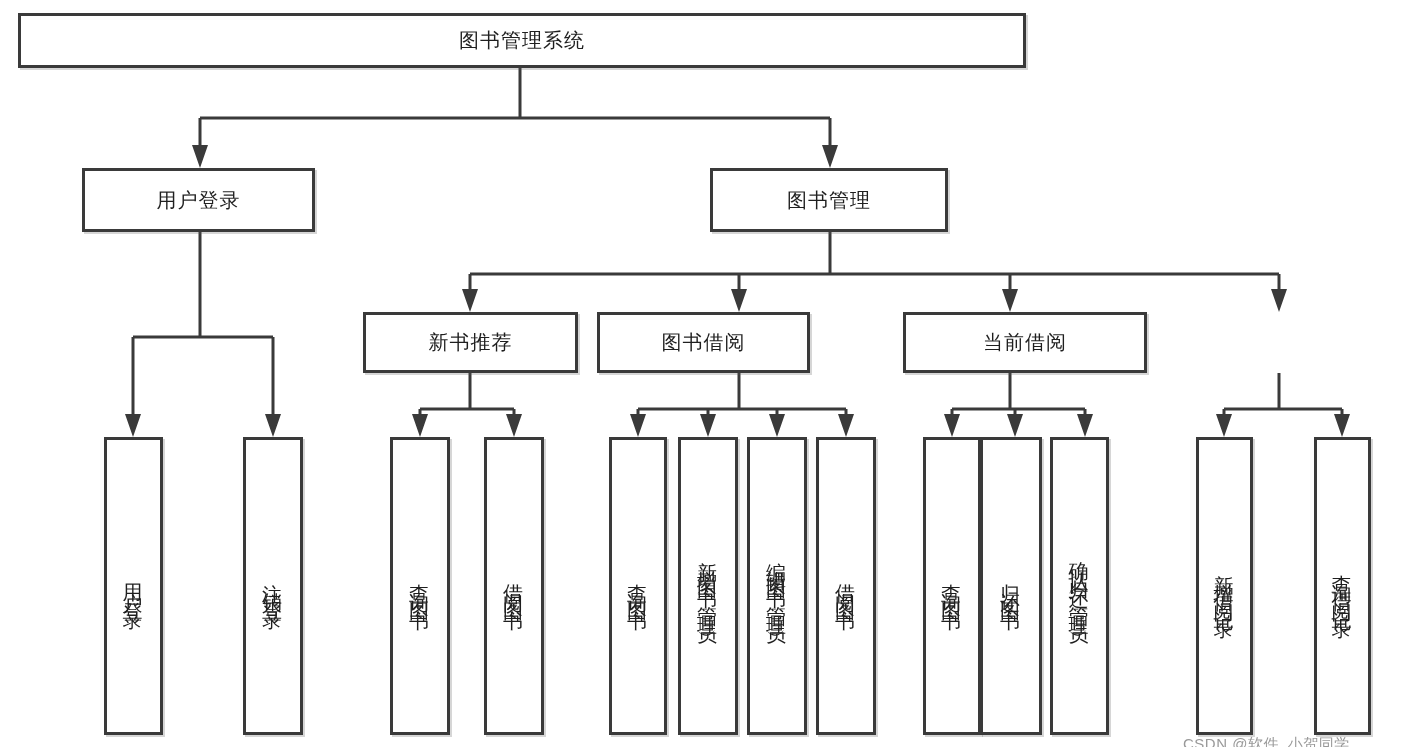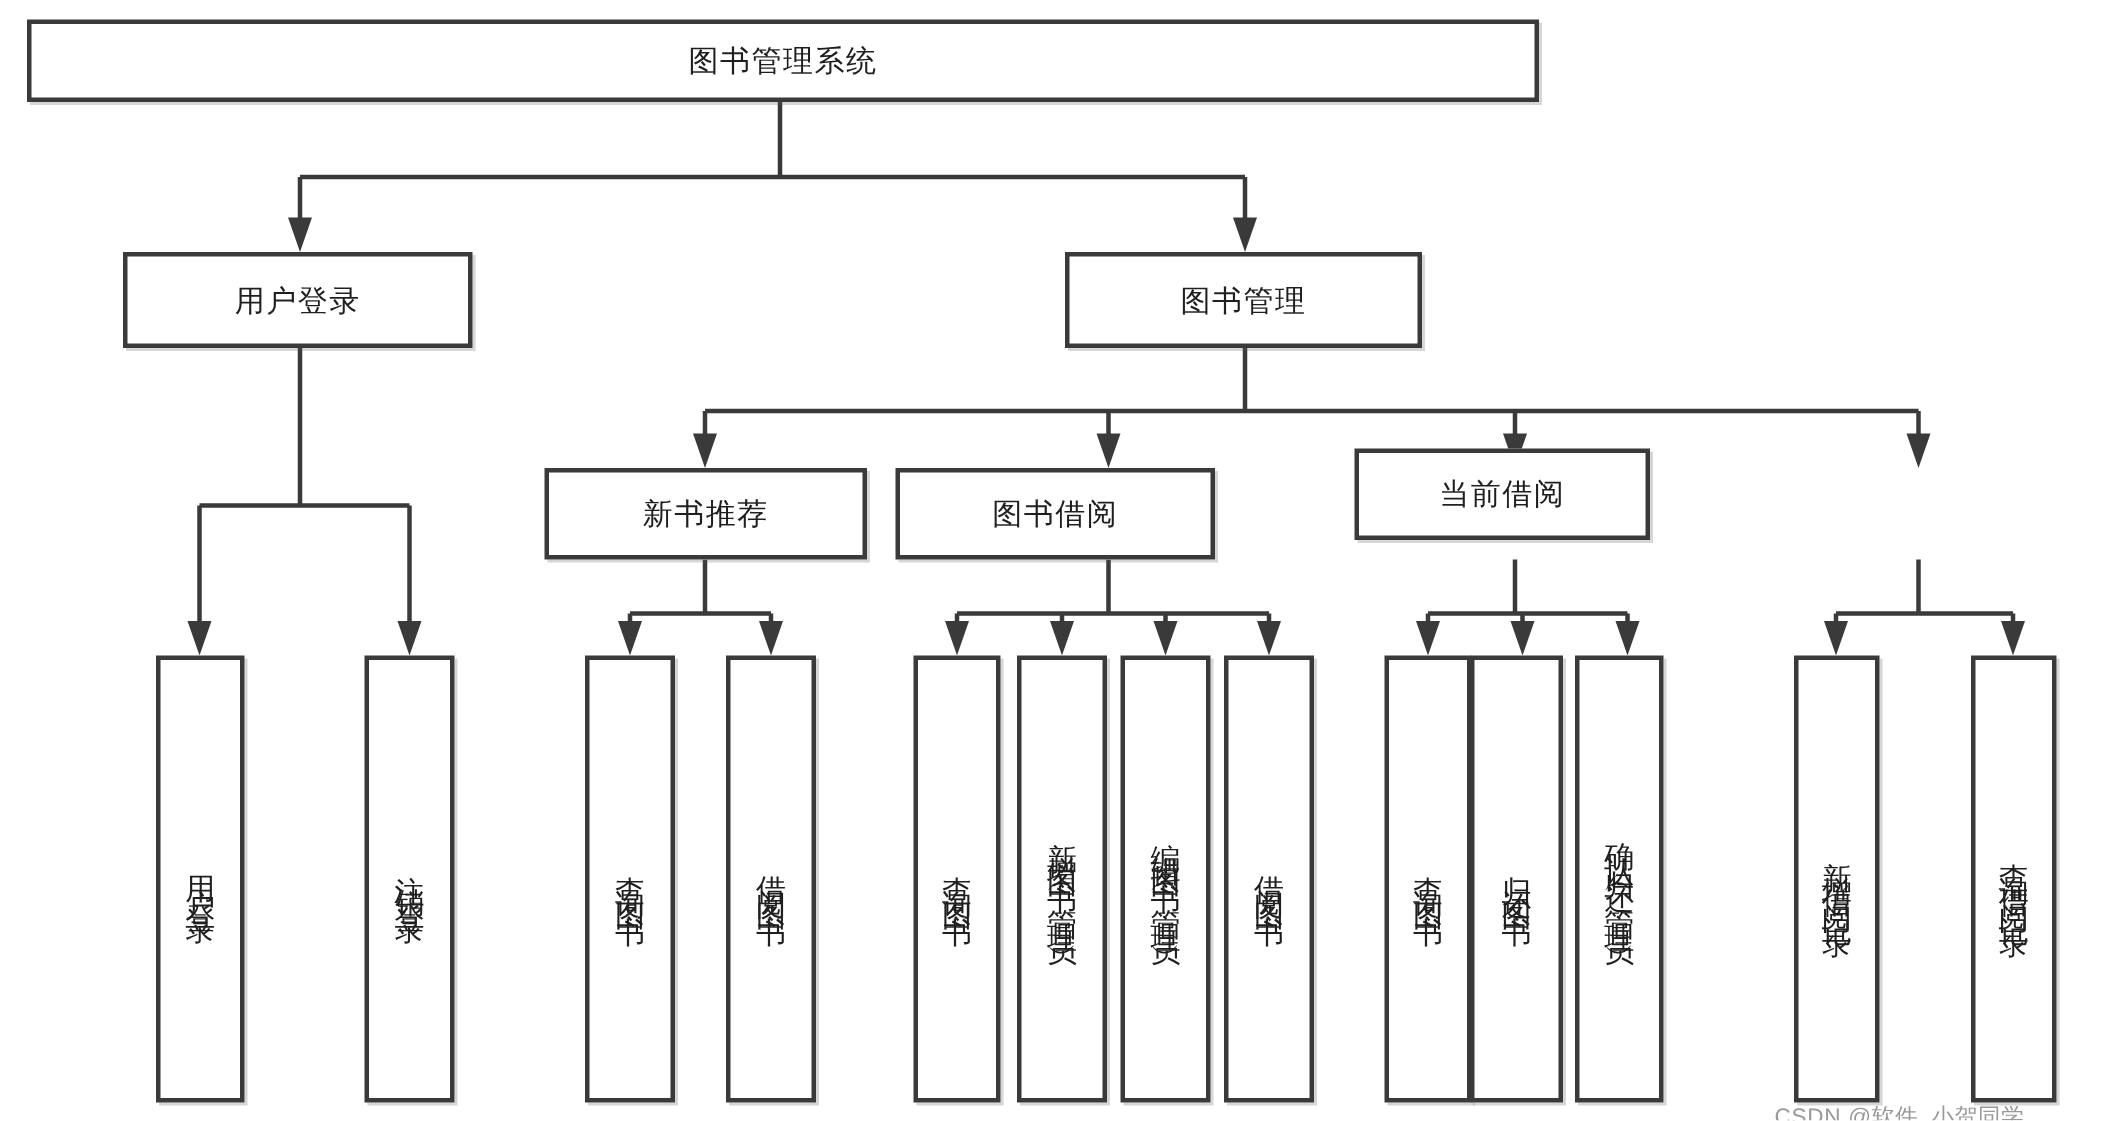--- a/index.html
+++ b/index.html
@@ -17,21 +17,21 @@
   .node .lbl { font-size:20px; color:#1f1f1f; letter-spacing:1px; white-space:nowrap; }
   .leaf .lbl {
     writing-mode:vertical-rl; text-orientation:mixed;
     font-size:20px; letter-spacing:9px; white-space:nowrap;
   }
   .root-box  { left:18px;  top:13px;  width:1008px; height:55px; }
   .l2-a      { left:82px;  top:168px; width:233px;  height:64px; }
   .l2-b      { left:710px; top:168px; width:238px;  height:64px; }
   .l3-a      { left:363px; top:312px; width:215px;  height:61px; }
   .l3-b      { left:597px; top:312px; width:213px;  height:61px; }
-  .l3-c      { left:903px; top:299px; width:197px;  height:61px; }
+  .l3-c      { left:903px; top:312px; width:244px;  height:61px; }
   .l3-d      { left:1172px;top:312px; width:214px;  height:61px; }
   .leaf      { top:437px;  height:298px; }
   .lf-1  { left:104px;  width:59px; }
   .lf-2  { left:243px;  width:60px; }
   .lf-3  { left:390px;  width:60px; }
   .lf-4  { left:484px;  width:60px; }
   .lf-5  { left:609px;  width:58px; }
   .lf-6  { left:678px;  width:60px; }
   .lf-7  { left:747px;  width:60px; }
   .lf-8  { left:816px;  width:60px; }

